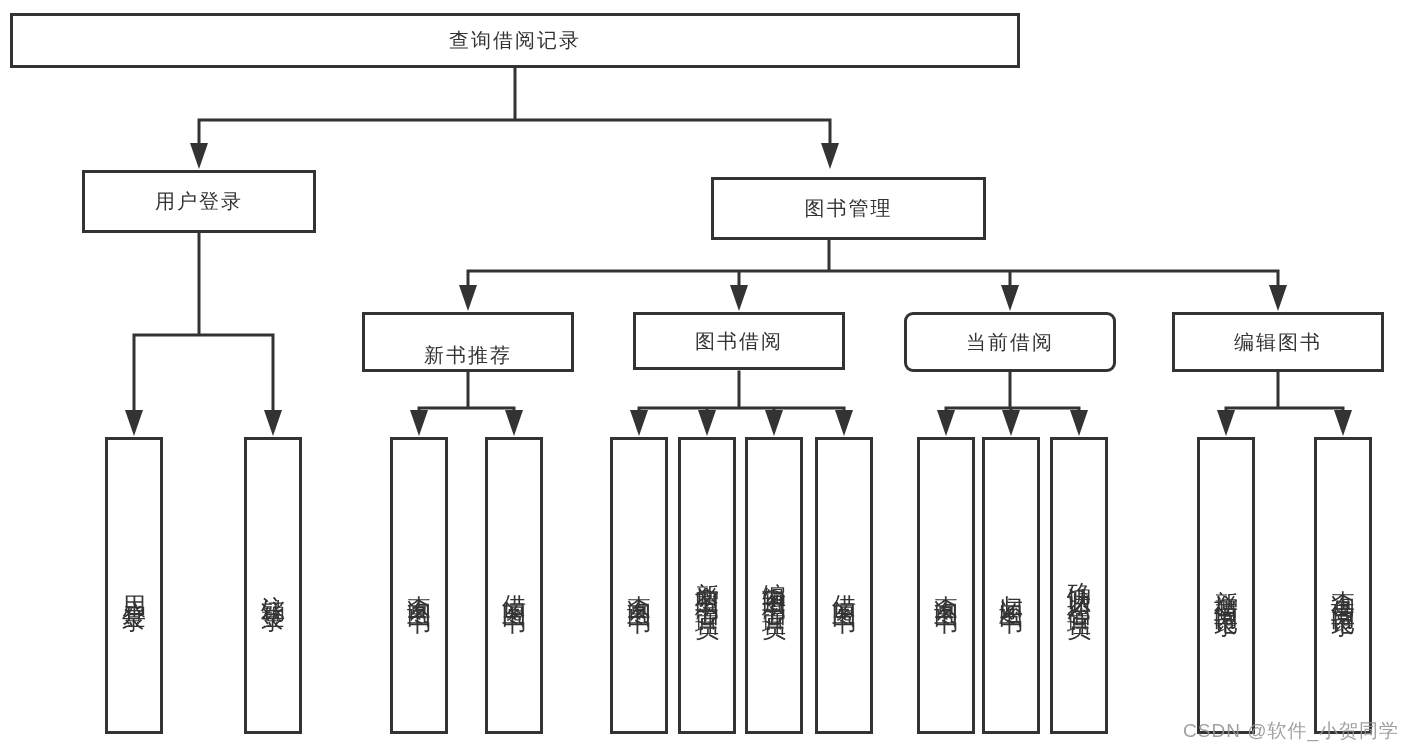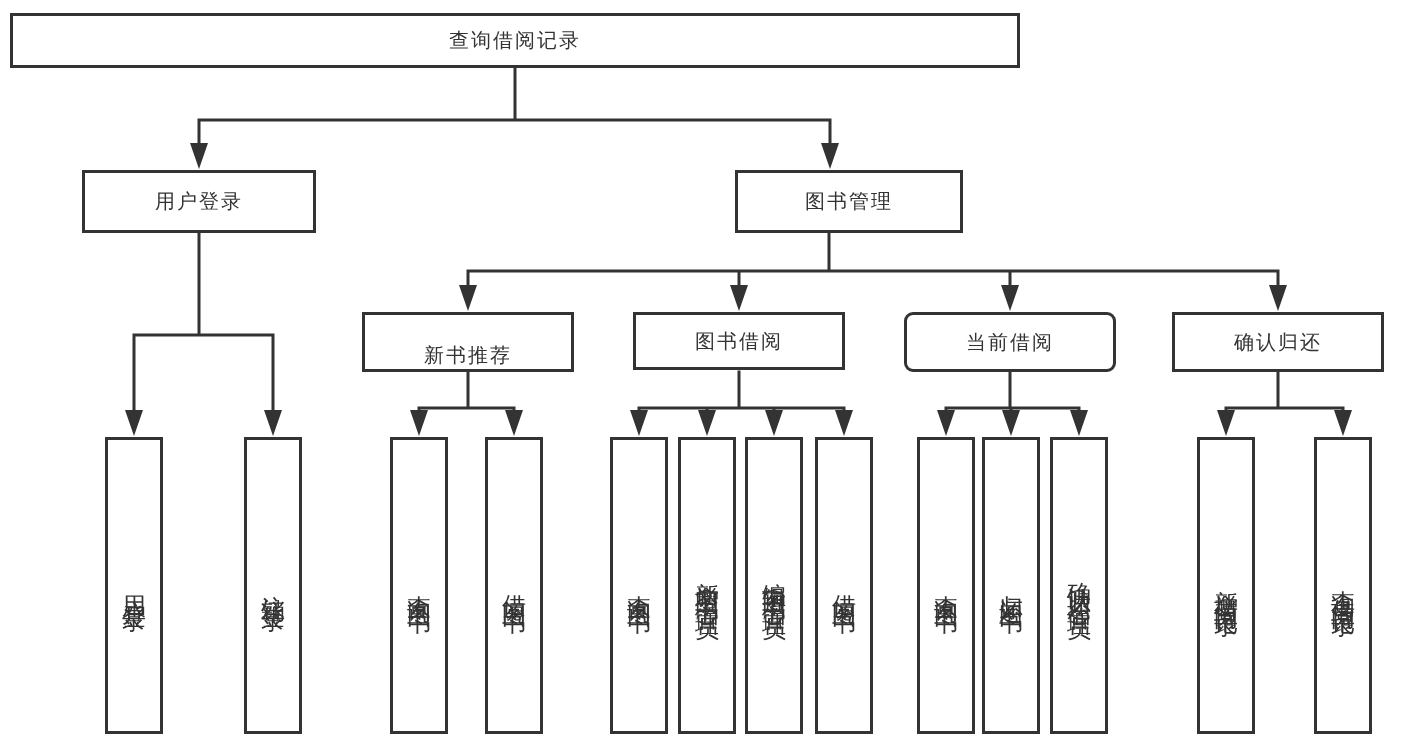--- a/index.html
+++ b/index.html
@@ -93,35 +93,35 @@
     </g>
   </svg>
 
   <div class="box hbox" style="left:10px; top:13px; width:1010px; height:55px;">
     <span>查询借阅记录</span>
   </div>
 
   <div class="box hbox" style="left:82px; top:170px; width:234px; height:63px;">
     <span>用户登录</span>
   </div>
-  <div class="box hbox" style="left:711px; top:170px; width:228px; height:63px;margin-left:24px;">
+  <div class="box hbox" style="left:711px; top:177px; width:275px; height:63px;">
     <span>图书管理</span>
   </div>
 
   <div class="box hbox" style="left:362px; top:312px; width:212px; height:60px;align-items:flex-end;">
     <span>新书推荐</span>
   </div>
   <div class="box hbox" style="left:633px; top:312px; width:212px; height:58px;">
     <span>图书借阅</span>
   </div>
   <div class="box hbox" style="left:904px; top:312px; width:212px; height:60px;border-radius:9px;">
     <span>当前借阅</span>
   </div>
   <div class="box hbox" style="left:1172px; top:312px; width:212px; height:60px;">
-    <span>确认归还</span>
+    <span>编辑图书</span>
   </div>
 
   <div class="box leaf" style="left:105px;">
     <span class="vtext">用户登录</span>
   </div>
   <div class="box leaf" style="left:244px;">
     <span class="vtext">注销登录</span>
   </div>
 
   <div class="box leaf" style="left:390px;">
@@ -154,14 +154,15 @@
     <span class="vtext">确认归还（管理员）</span>
   </div>
 
   <div class="box leaf" style="left:1197px;">
     <span class="vtext">新增借阅记录</span>
   </div>
   <div class="box leaf" style="left:1314px;">
     <span class="vtext">查询借阅记录</span>
   </div>
 
+  <div class="watermark">CSDN @软件_小贺同学</div>
 
 </div>
 
 </body></html>

